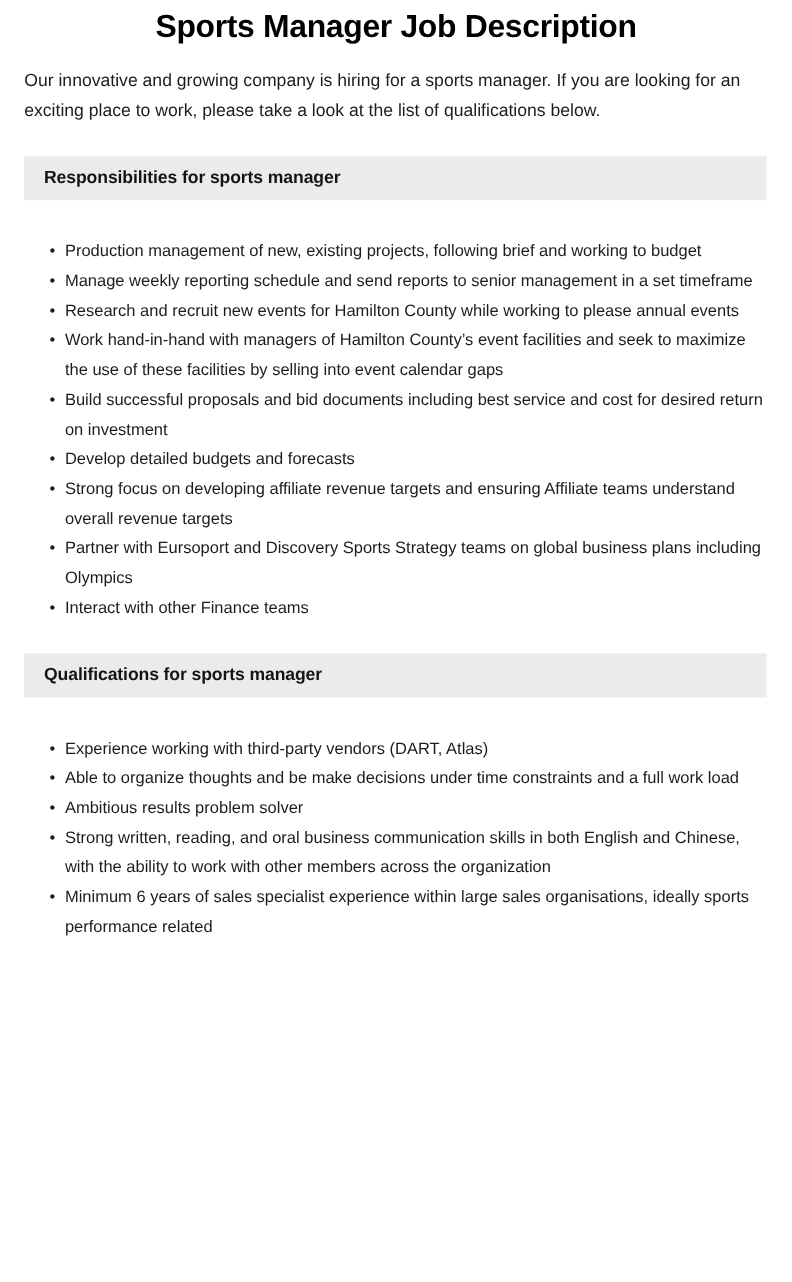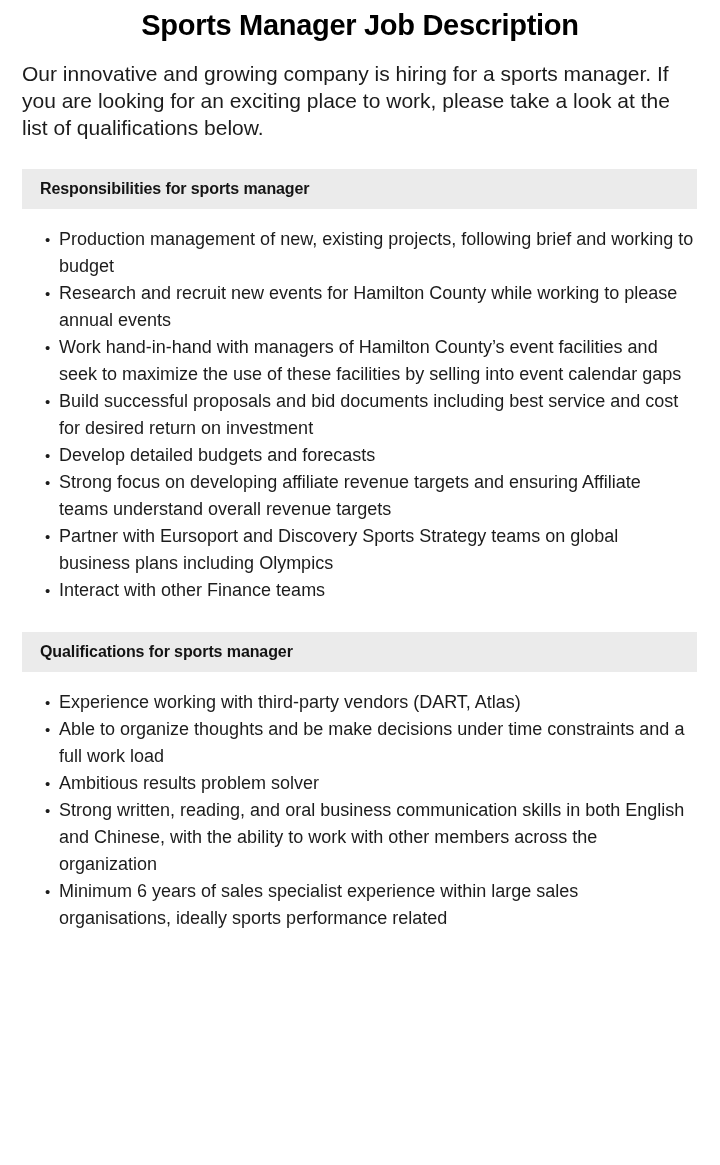--- a/index.html
+++ b/index.html
@@ -23,51 +23,51 @@
     font-size: 29px;
     font-weight: bold;
     text-align: center;
     letter-spacing: -0.3px;
     color: #000000;
     margin: 0;
     padding: 6px 22px 0 22px;
     line-height: 38px;
   }
   .intro {
-    font-size: 21px;
+    font-size: 16px;
     line-height: 27px;
     color: #1c1c1c;
     margin: 0;
     padding: 16px 26px 0 22px;
   }
   .section {
     margin-top: 28px;
   }
   .section-header {
     background: #ebebeb;
-    margin: 0 23px 0 22px;
+    margin: 0 23px 16px 22px;
     height: 40px;
     display: flex;
     align-items: center;
     padding: 0 18px;
   }
   .section-header-text {
     font-size: 16px;
     font-weight: bold;
     color: #141414;
     letter-spacing: -0.1px;
   }
   ul.bullet-list {
     list-style: none;
     margin: 0;
     padding: 17px 26px 0 45px;
   }
   ul.bullet-list li {
     position: relative;
-    font-size: 18px;
+    font-size: 15px;
     line-height: 27px;
     color: #1c1c1c;
     padding-left: 14px;
     margin: 0 0 0 0;
   }
   ul.bullet-list li::before {
     content: "\2022";
     position: absolute;
     left: 0;
     top: 0;
@@ -85,20 +85,21 @@
   <h1 class="page-title">Sports Manager Job Description</h1>
 
   <p class="intro">Our innovative and growing company is hiring for a sports manager. If you are looking for an exciting place to work, please take a look at the list of qualifications below.</p>
 
   <div class="section">
     <div class="section-header">
       <span class="section-header-text">Responsibilities for sports manager</span>
     </div>
     <ul class="bullet-list">
         <li>Production management of new, existing projects, following brief and working to budget</li>
+        <li>Manage weekly reporting schedule and send reports to senior management in a set timeframe</li>
         <li>Research and recruit new events for Hamilton County while working to please annual events</li>
         <li>Work hand-in-hand with managers of Hamilton County’s event facilities and seek to maximize the use of these facilities by selling into event calendar gaps</li>
         <li>Build successful proposals and bid documents including best service and cost for desired return on investment</li>
         <li>Develop detailed budgets and forecasts</li>
         <li>Strong focus on developing affiliate revenue targets and ensuring Affiliate teams understand overall revenue targets</li>
         <li>Partner with Eursoport and Discovery Sports Strategy teams on global business plans including Olympics</li>
         <li>Interact with other Finance teams</li>
       </ul>
   </div>
 

